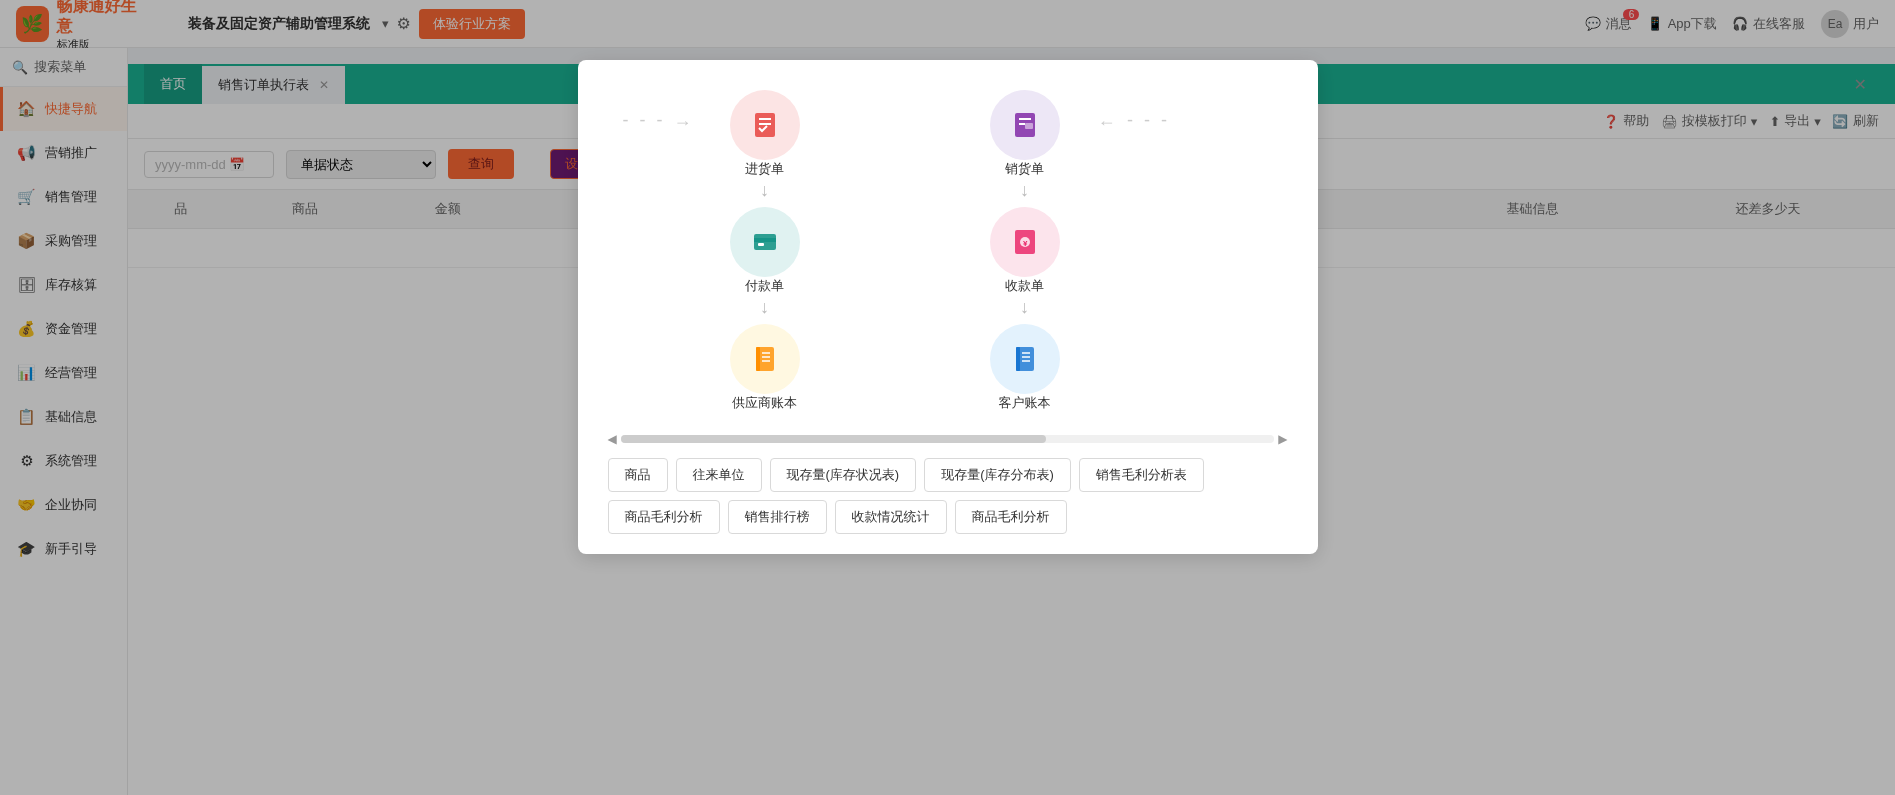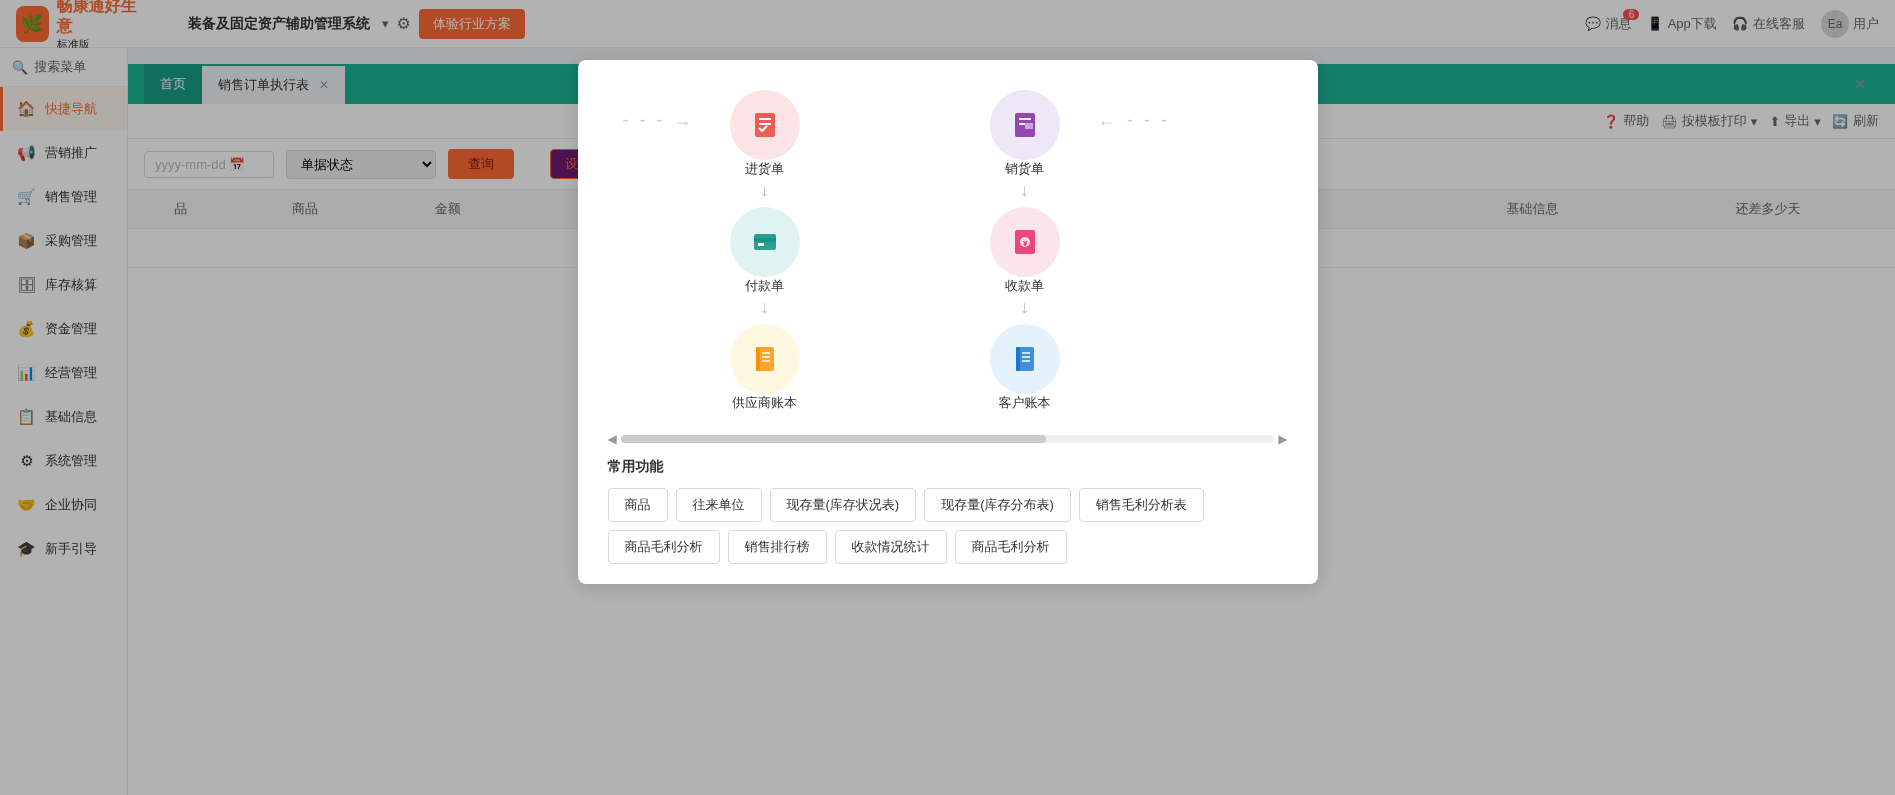--- a/index.html
+++ b/index.html
@@ -364,21 +364,20 @@
       <div style="display:flex; align-items:center; gap:4px;">
         <span style="color:#999; cursor:pointer; font-size:12px;">◀</span>
         <div class="scroll-track" style="flex:1; margin:0;">
           <div class="scroll-thumb"></div>
         </div>
         <span style="color:#999; cursor:pointer; font-size:12px;">▶</span>
       </div>
     </div>
 
     <div class="common-functions">
-      <div class="common-title">常用功能</div>
       <div class="func-buttons">
         <button class="func-btn">商品</button>
         <button class="func-btn">往来单位</button>
         <button class="func-btn">现存量(库存状况表)</button>
         <button class="func-btn">现存量(库存分布表)</button>
         <button class="func-btn">销售毛利分析表</button>
         <button class="func-btn">商品毛利分析</button>
         <button class="func-btn">销售排行榜</button>
         <button class="func-btn">收款情况统计</button>
         <button class="func-btn">商品毛利分析</button>

